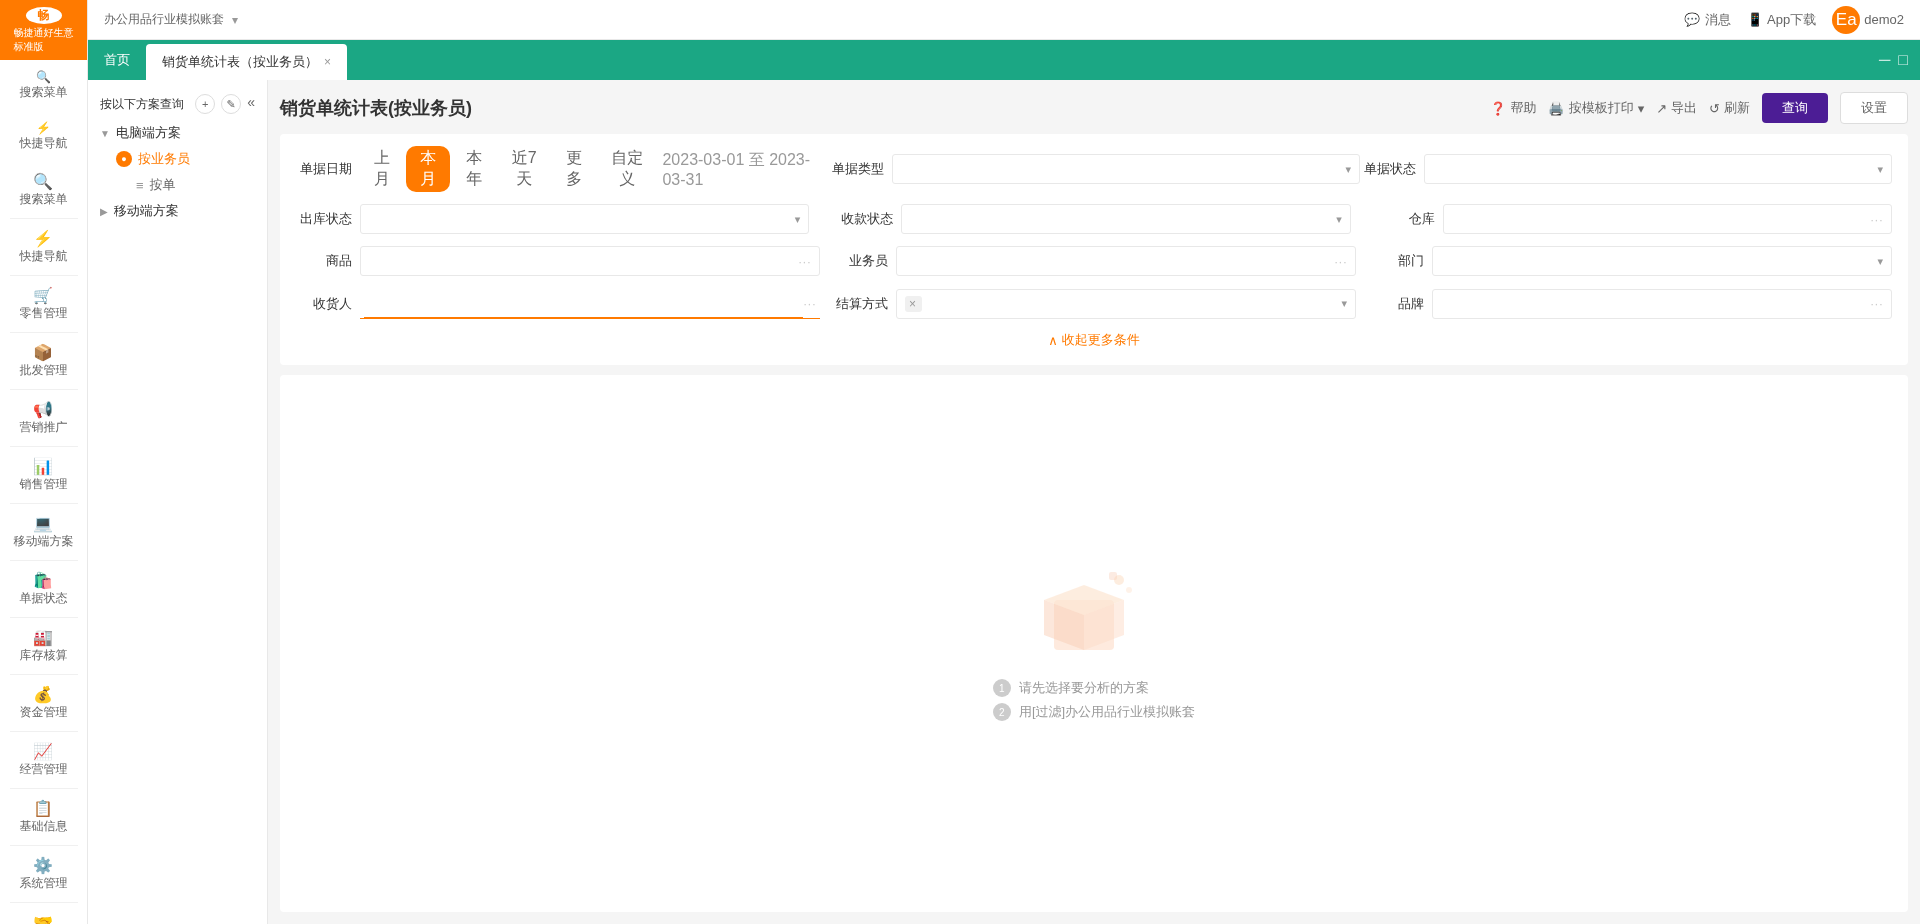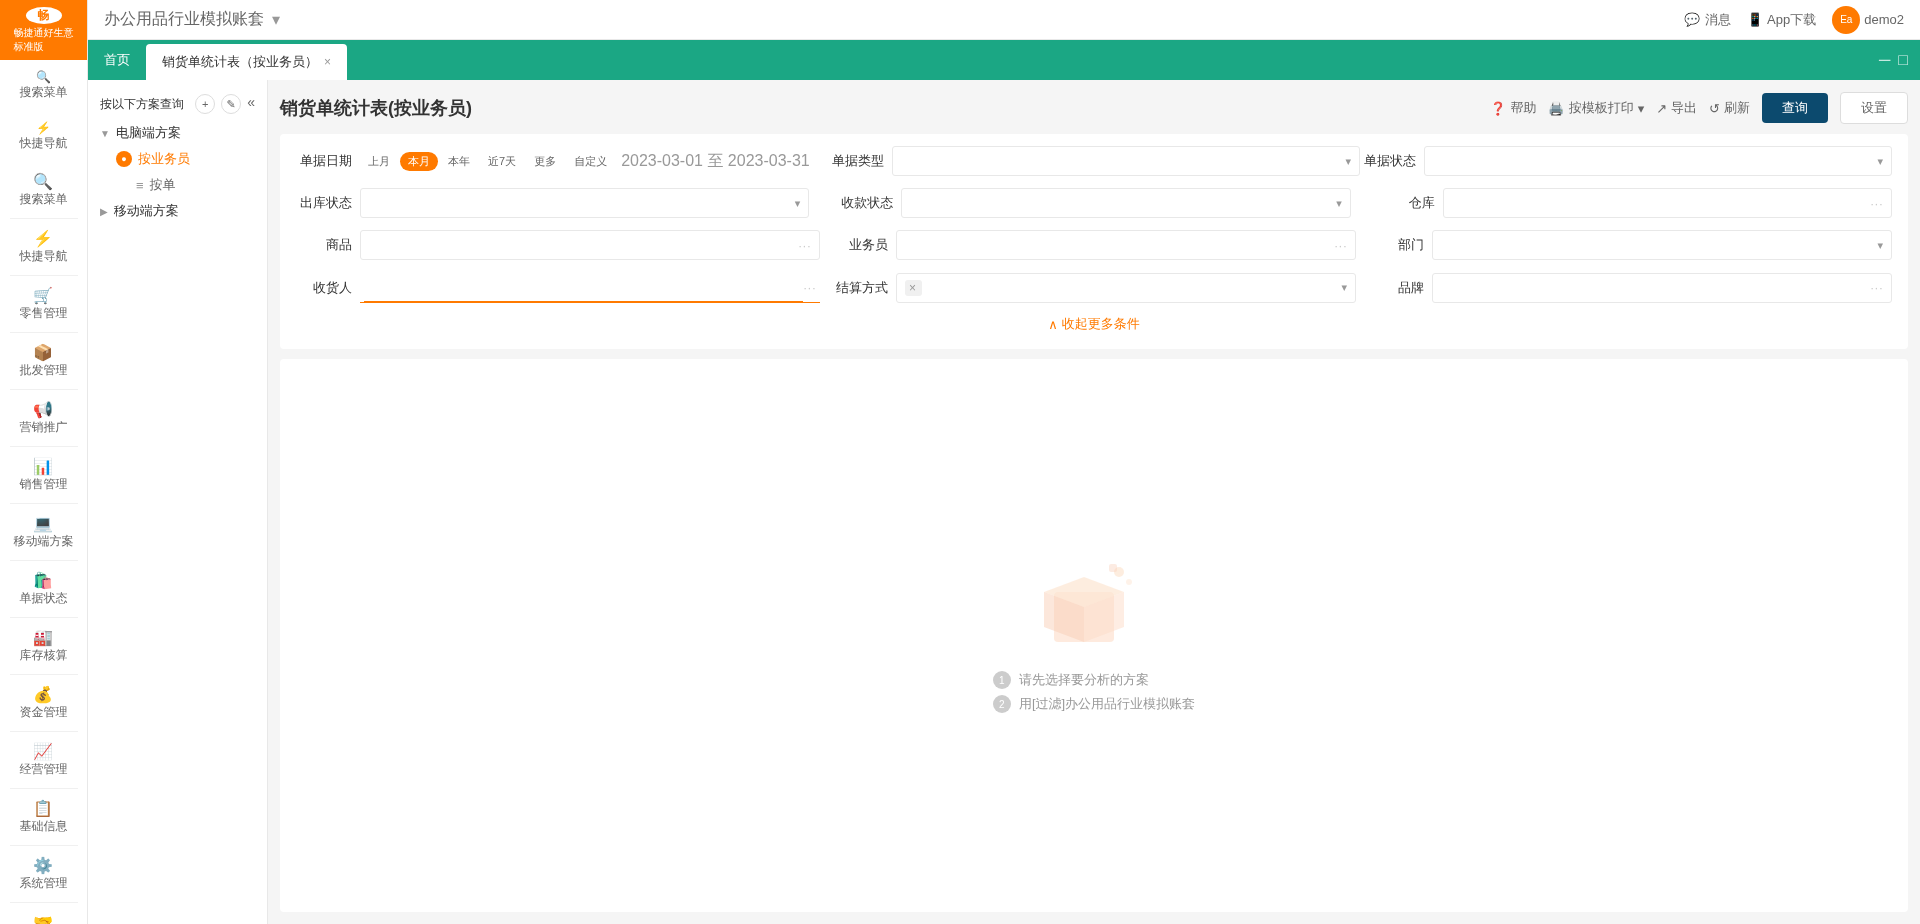--- a/index.html
+++ b/index.html
@@ -11,24 +11,24 @@
     .logo-icon { width: 36px; height: 36px; background: #fff; border-radius: 50%; display: flex; align-items: center; justify-content: center; color: #ff7a00; font-weight: bold; font-size: 12px; }
     .logo-text { color: #fff; font-size: 10px; margin-top: 2px; }
     .sidebar-nav-item { width: 100%; text-align: center; padding: 10px 4px; cursor: pointer; color: #666; font-size: 12px; border-bottom: 1px solid #f0f0f0; }
     .sidebar-search { padding: 10px 4px; text-align: center; cursor: pointer; color: #666; font-size: 12px; width: 100%; }
 
     
     .main { flex: 1; display: flex; flex-direction: column; height: 100%; overflow: hidden; }
 
     
     .topbar { height: 40px; background: #fff; border-bottom: 1px solid #e8e8e8; display: flex; align-items: center; padding: 0 16px; justify-content: space-between; }
-    .topbar-left { display: flex; align-items: center; gap: 8px; color: #666; font-size: 16px; }
+    .topbar-left { display: flex; align-items: center; gap: 8px; color: #666; font-size: 12px; }
     .topbar-right { display: flex; align-items: center; gap: 16px; color: #666; font-size: 13px; }
     .topbar-right-item { display: flex; align-items: center; gap: 4px; cursor: pointer; }
-    .avatar { width: 28px; height: 28px; border-radius: 50%; background: #ff7a00; display: flex; align-items: center; justify-content: center; color: #fff; font-size: 10px; }
+    .avatar { width: 28px; height: 28px; border-radius: 50%; background: #ff7a00; display: flex; align-items: center; justify-content: center; color: #fff; font-size: 17px; }
 
     
     .tabbar { height: 40px; background: #1ba784; display: flex; align-items: center; padding: 0 0; }
     .tab { padding: 0 16px; height: 40px; display: flex; align-items: center; gap: 6px; cursor: pointer; color: rgba(255,255,255,0.8); font-size: 13px; }
     .tab.active { background: #fff; color: #333; border-radius: 4px 4px 0 0; margin-top: 4px; height: 36px; }
     .tab-close { font-size: 12px; color: #999; cursor: pointer; }
     .tab-home { color: #fff; }
     .tabbar-actions { margin-left: auto; display: flex; align-items: center; gap: 8px; padding-right: 12px; }
     .tabbar-action-btn { color: rgba(255,255,255,0.8); cursor: pointer; font-size: 16px; }
 
@@ -49,30 +49,30 @@
     .tree-grandchild-item { padding: 4px 12px 4px 48px; cursor: pointer; display: flex; align-items: center; gap: 6px; font-size: 13px; color: #666; }
 
     
     .right-panel { flex: 1; display: flex; flex-direction: column; overflow: hidden; padding: 12px; }
 
     
     .page-title-bar { display: flex; align-items: center; justify-content: space-between; margin-bottom: 10px; }
     .page-title { font-size: 18px; font-weight: 600; color: #333; }
     .page-actions { display: flex; align-items: center; gap: 12px; }
     .page-action-btn { display: flex; align-items: center; gap: 4px; cursor: pointer; color: #666; font-size: 13px; }
-    .page-action-primary { background: #0c4a6e; color: #fff; border: none; padding: 6px 20px; border-radius: 4px; cursor: pointer; font-size: 13px; }
+    .page-action-primary { background: #4c1d95; color: #fff; border: none; padding: 6px 20px; border-radius: 4px; cursor: pointer; font-size: 13px; }
     .page-action-secondary { background: #fff; color: #666; border: 1px solid #ddd; padding: 6px 20px; border-radius: 4px; cursor: pointer; font-size: 13px; }
 
     
     .filter-box { background: #fff; border-radius: 4px; padding: 12px 16px; margin-bottom: 10px; }
     .filter-item { flex: 1; display: flex; align-items: center; gap: 8px; min-width: 0; }
     .filter-label { color: #333; font-size: 13px; white-space: nowrap; min-width: 56px; text-align: right; }
     .filter-select { flex: 1; height: 30px; border: 1px solid #e8e8e8; border-radius: 3px; padding: 0 8px; font-size: 13px; color: #333; background: #fff; cursor: pointer; display: flex; align-items: center; justify-content: space-between; position: relative; }
     .filter-select-arrow { color: #999; font-size: 11px; }
-    .date-btn { padding: 2px 8px; border-radius: 3px; border: none; background: transparent; cursor: pointer; font-size: 11px; color: #666; }
+    .date-btn { padding: 2px 8px; border-radius: 3px; border: none; background: transparent; cursor: pointer; font-size: 16px; color: #666; }
     .date-btn.active { background: #ff7a00; color: #fff; border-radius: 10px; }
     .date-range { font-size: 16px; color: #999; margin-left: 4px; }
     .filter-input-underline { flex: 1; height: 30px; border: none; border-bottom: 1px solid #ff7a00; padding: 0 8px; font-size: 13px; color: #333; outline: none; background: transparent; }
     .collapse-btn { display: flex; align-items: center; justify-content: center; gap: 4px; color: #ff7a00; cursor: pointer; font-size: 13px; padding: 4px 0; margin-top: 4px; }
 
     
     .empty-state { flex: 1; display: flex; flex-direction: column; align-items: center; justify-content: center; background: #fff; border-radius: 4px; }
     .empty-steps { list-style: none; }
     .empty-steps li { display: flex; align-items: center; gap: 8px; color: #999; font-size: 13px; margin-bottom: 6px; }
     .step-num { width: 18px; height: 18px; border-radius: 50%; background: #ccc; color: #fff; display: flex; align-items: center; justify-content: center; font-size: 10px; }

